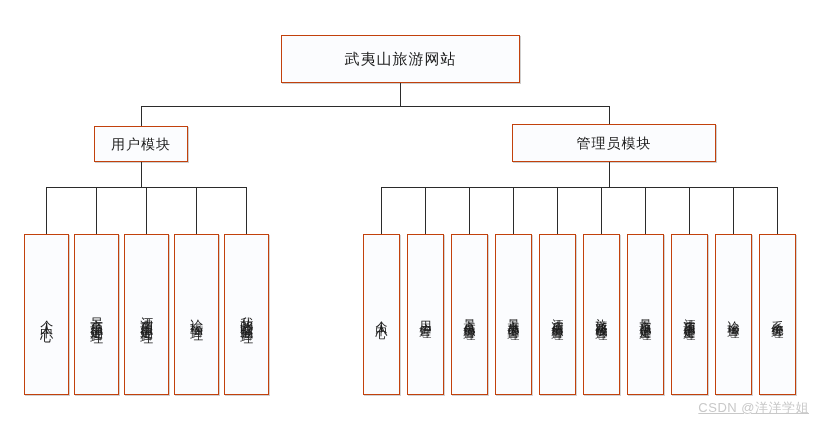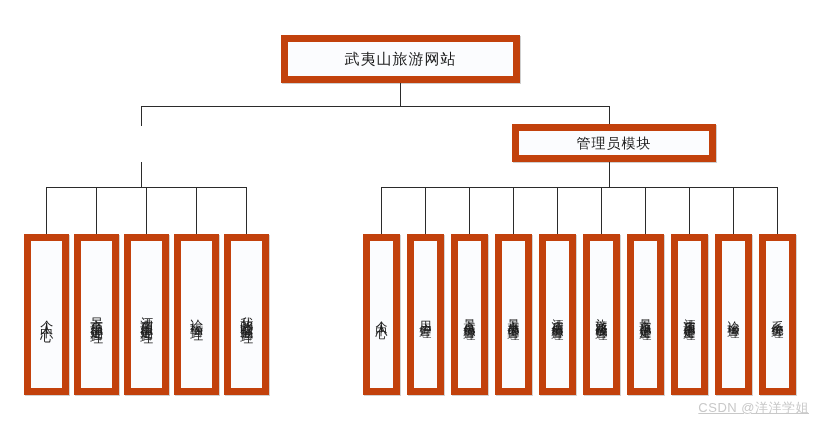--- a/index.html
+++ b/index.html
@@ -15,21 +15,21 @@
     width: 817px;
     height: 421px;
     background: #ffffff;
     overflow: hidden;
   }
 
   
   .node {
     position: absolute;
     box-sizing: border-box;
-    border: 7px solid #c2410c;
+    border: 1px solid #c2410c;
     background: #fbfcfe;
     display: flex;
     align-items: center;
     justify-content: center;
     color: #1a1a1a;
     line-height: 1.18;
     text-align: center;
   }
   .node.root {
     font-size: 15px;
@@ -87,20 +87,23 @@
   </div>
 
   <div class="line v" style="left:400px; top:83px; width:1px; height:23px;"></div>
 
   <div class="line h" style="left:141px; top:106px; width:469px; height:1px;"></div>
 
   <div class="line v" style="left:141px; top:106px; width:1px; height:20px;"></div>
 
   <div class="line v" style="left:609px; top:106px; width:1px; height:18px;"></div>
 
+  <div class="node module" style="left:94px; top:126px; width:94px; height:36px;">
+    <span>用户模块</span>
+  </div>
 
   <div class="node module" style="left:512px; top:124px; width:204px; height:38px;">
     <span>管理员模块</span>
   </div>
 
   <div class="line v" style="left:141px; top:162px; width:1px; height:25px;"></div>
 
   <div class="line h" style="left:46px; top:187px; width:200px; height:1px;"></div>
 
   <div class="line v" style="left:46px; top:187px; width:1px; height:47px;"></div>

